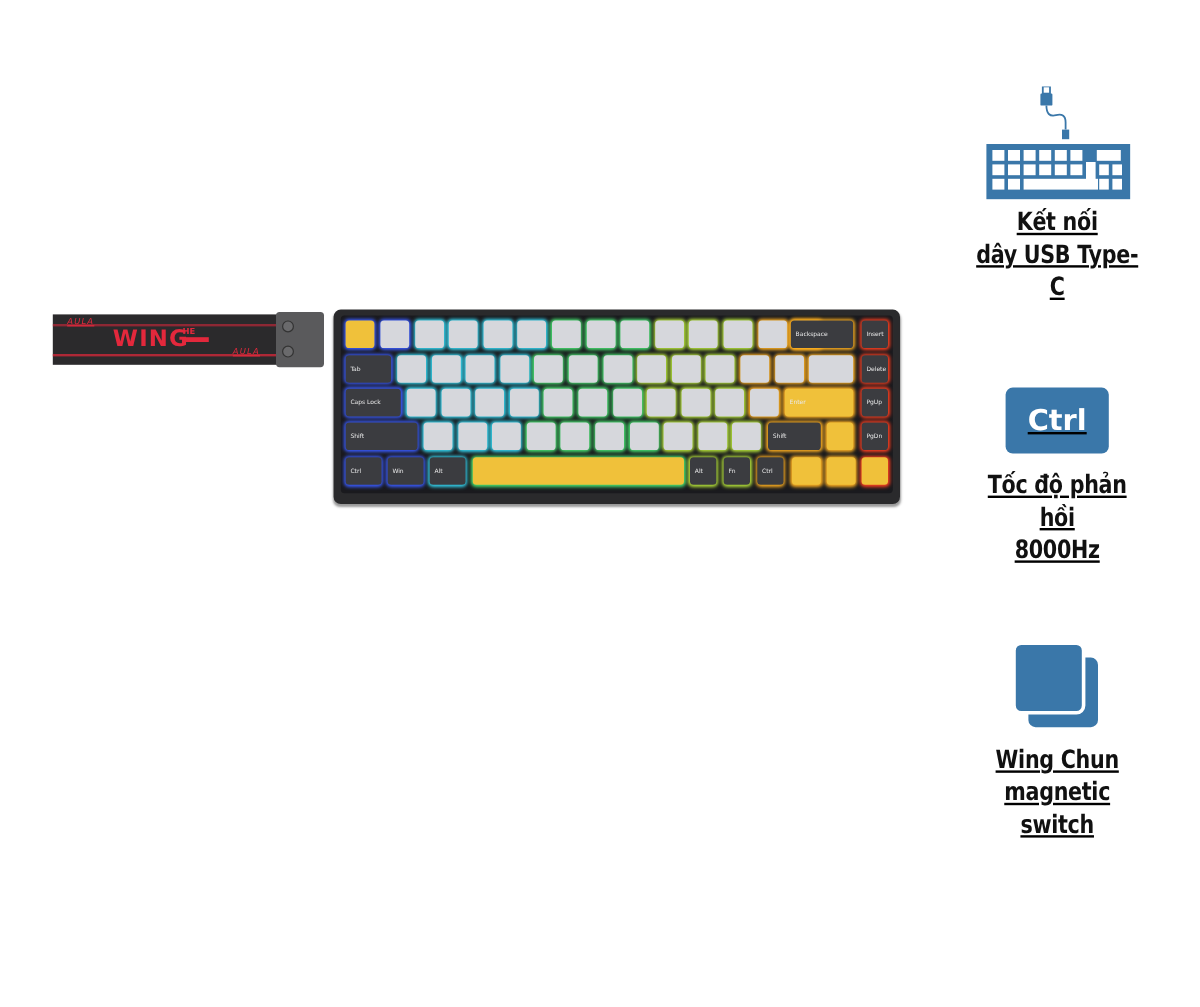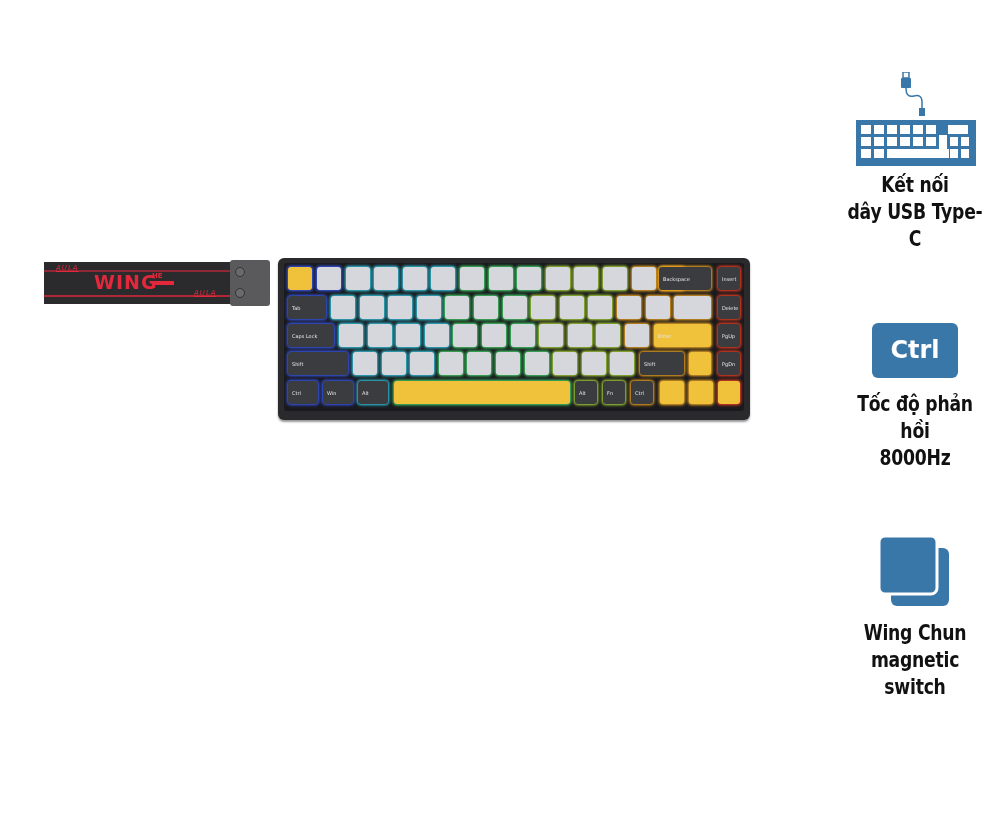--- a/index.html
+++ b/index.html
@@ -11,21 +11,21 @@
   .strap .he{position:absolute;left:108px;top:10px;color:#e3283c;font-size:7px;font-weight:bold;}
   .strap .hebar{position:absolute;left:108px;top:19px;width:22px;height:4px;background:#e3283c;}
   .clip{position:absolute;left:230px;top:260px;width:40px;height:46px;background:#5a5a5c;border-radius:3px;}
   .clip .dot{position:absolute;left:5px;width:8px;height:8px;border-radius:50%;border:1px solid #333;background:#6a6a6c;}
   .kb{position:absolute;left:278px;top:258px;width:472px;height:162px;background:#2a2a2c;border-radius:6px;box-shadow:0 2px 2px #999;}
   .plate{position:absolute;left:6px;top:5px;width:460px;height:148px;background:#1a1a1e;border-radius:3px;}
   .key{position:absolute;height:23px;border-radius:3px;font-size:5px;color:#e8e8e8;display:flex;align-items:center;padding-left:4px;box-sizing:border-box;}
   .g{background:#d6d7dc;box-shadow:0 0 3px 1px var(--glow);}
   .y{background:#f0c13a;box-shadow:0 0 3px 1px var(--glow);}
   .d{background:#3b3c40;box-shadow:0 0 3px 1px var(--glow);}
-  .feat{position:absolute;left:830px;width:170px;text-align:center;font-family:"DejaVu Sans",sans-serif;}
+  .feat{position:absolute;left:796px;width:170px;text-align:center;font-family:"DejaVu Sans",sans-serif;text-decoration:underline;}
   .ftext{font-size:21px;font-weight:bold;color:#111;line-height:27px;transform:scaleX(0.82);transform-origin:center;letter-spacing:-0.3px;}
   .ctrl{margin:0 auto;width:86px;height:55px;background:#3a77a9;border-radius:6px;color:#fff;font-weight:bold;font-size:24px;line-height:55px;text-align:center;}
 </style>
 </head>
 <body>
 
 <div class="strap">
   <div class="line" style="left:0;top:8px;width:196px;opacity:.6"></div>
   <div class="line" style="left:0;top:33px;width:196px;opacity:.8"></div>
   <span class="logo" style="left:12px;top:2px">AULA</span>

